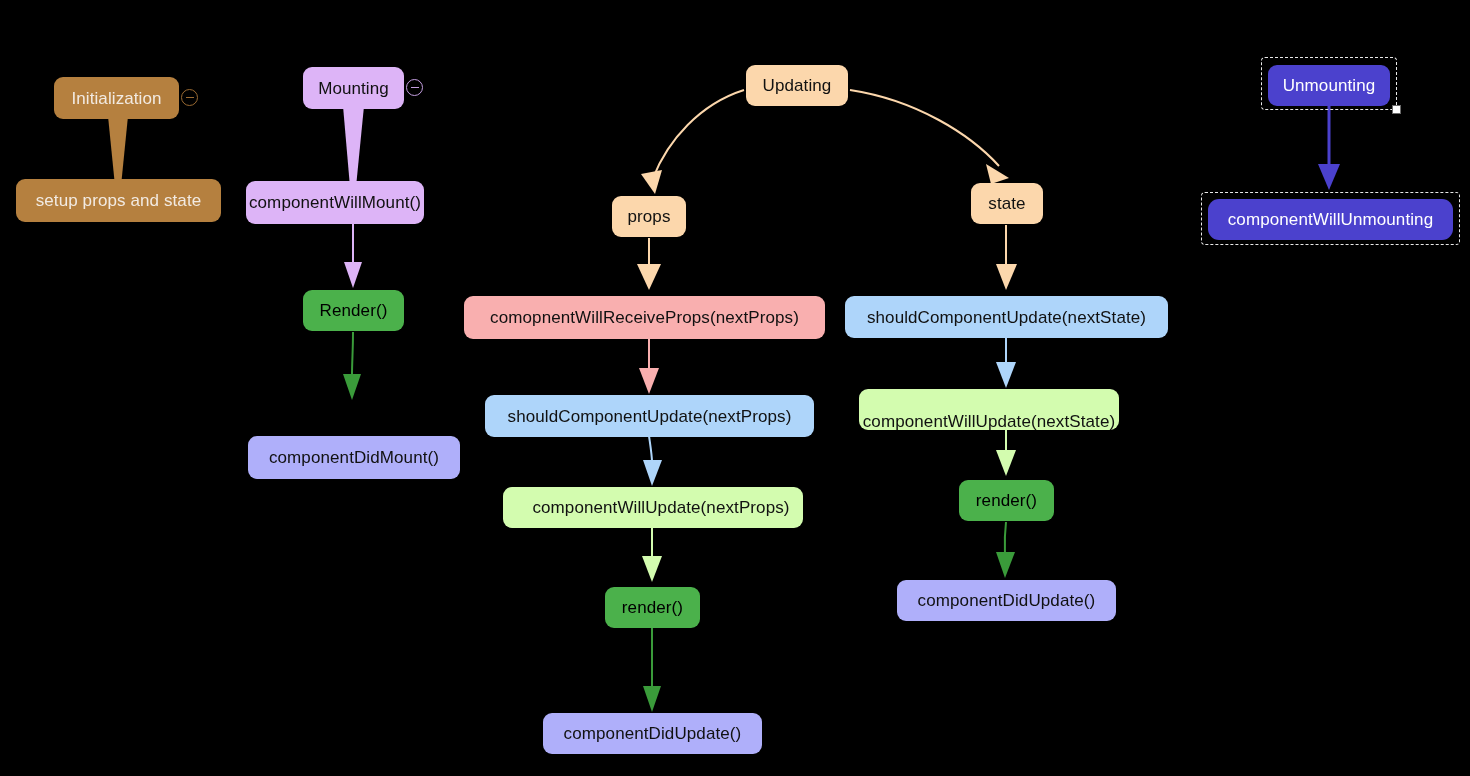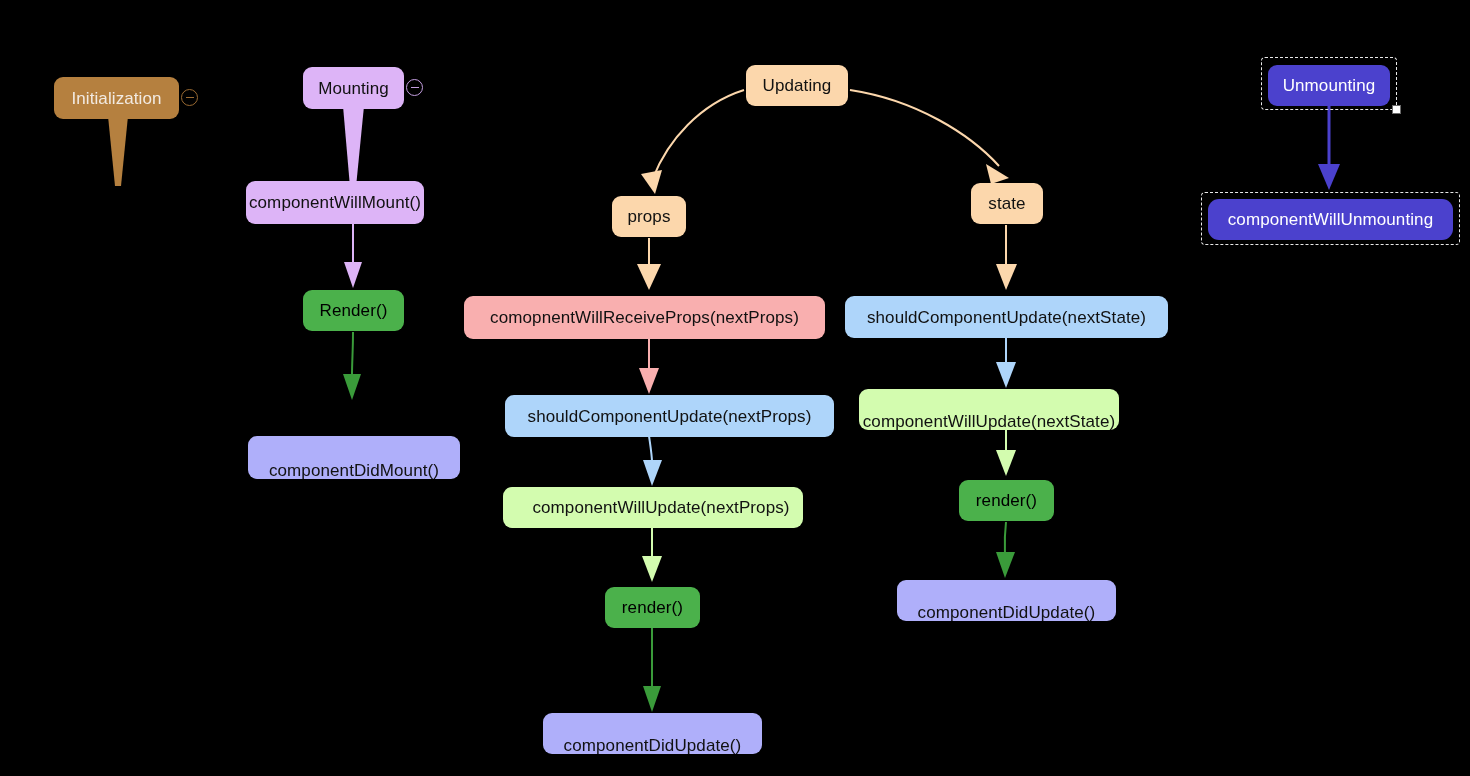--- a/index.html
+++ b/index.html
@@ -29,21 +29,21 @@
     letter-spacing: 0.1px;
     text-align: center;
   }
   .node span {
     display: block;
     line-height: 1;
   }
   
   .t-brown      { background: #b5803f; color: #f2eae2; }
   .t-violet     { background: #ddb4f7; color: #111111; }
-  .t-lavender   { background: #afaffa; color: #111111; align-items: flex-end; }
+  .t-lavender   { background: #afaffa; color: #111111; }
   .t-green      { background: #4bb14b; color: #000000; }
   .t-lightgreen { background: #d3fcaf; color: #111111; }
   .t-pink       { background: #f9afaf; color: #111111; }
   .t-blue       { background: #aed5fa; color: #111111; align-items: center; }
   .t-peach      { background: #fcd7ac; color: #111111; }
   .t-indigo     { background: #4b41cd; color: #ffffff; }
 
   
   #edges {
     position: absolute;
@@ -173,20 +173,23 @@
       <line x1="1329" y1="104" x2="1329" y2="166" stroke="#4b41cd" stroke-width="3"></line>
       <polygon points="1318,164 1340,164 1329,190" fill="#4b41cd"></polygon>
     </g>
   </svg>
 
   <div class="node t-brown" style="left:54px; top:77px; width:125px; height:42px; font-size:17px;">
     <span>Initialization</span>
   </div>
   <div class="collapse-icon ci-brown" style="left:181px; top:89px;"></div>
 
+  <div class="node t-brown" style="left:16px; top:179px; width:205px; height:43px; font-size:17px;">
+    <span>setup props and state</span>
+  </div>
 
   <div class="node t-violet" style="left:303px; top:67px; width:101px; height:42px; font-size:17px;text-align:right;">
     <span>Mounting</span>
   </div>
   <div class="collapse-icon ci-violet" style="left:406px; top:79px;"></div>
 
   <div class="node t-violet" style="left:246px; top:181px; width:178px; height:43px; font-size:17px;">
     <span>componentWillMount()</span>
   </div>
   <div class="node t-green" style="left:303px; top:290px; width:101px; height:41px; font-size:17px;">
@@ -199,21 +202,21 @@
   <div class="node t-peach" style="left:746px; top:65px; width:102px; height:41px; font-size:17px;">
     <span>Updating</span>
   </div>
 
   <div class="node t-peach" style="left:612px; top:196px; width:74px; height:41px; font-size:17px;">
     <span>props</span>
   </div>
   <div class="node t-pink" style="left:464px; top:296px; width:361px; height:43px; font-size:17px;">
     <span>comopnentWillReceiveProps(nextProps)</span>
   </div>
-  <div class="node t-blue" style="left:485px; top:395px; width:329px; height:42px; font-size:17px;margin-left:20px;">
+  <div class="node t-blue" style="left:485px; top:395px; width:329px; height:42px; font-size:17px;">
     <span>shouldComponentUpdate(nextProps)</span>
   </div>
   <div class="node t-lightgreen" style="left:503px; top:487px; width:300px; height:41px; font-size:17px;padding-left:16px;">
     <span>componentWillUpdate(nextProps)</span>
   </div>
   <div class="node t-green" style="left:605px; top:587px; width:95px; height:41px; font-size:17px;">
     <span>render()</span>
   </div>
   <div class="node t-lavender" style="left:543px; top:713px; width:219px; height:41px; font-size:17px;">
     <span>componentDidUpdate()</span>

